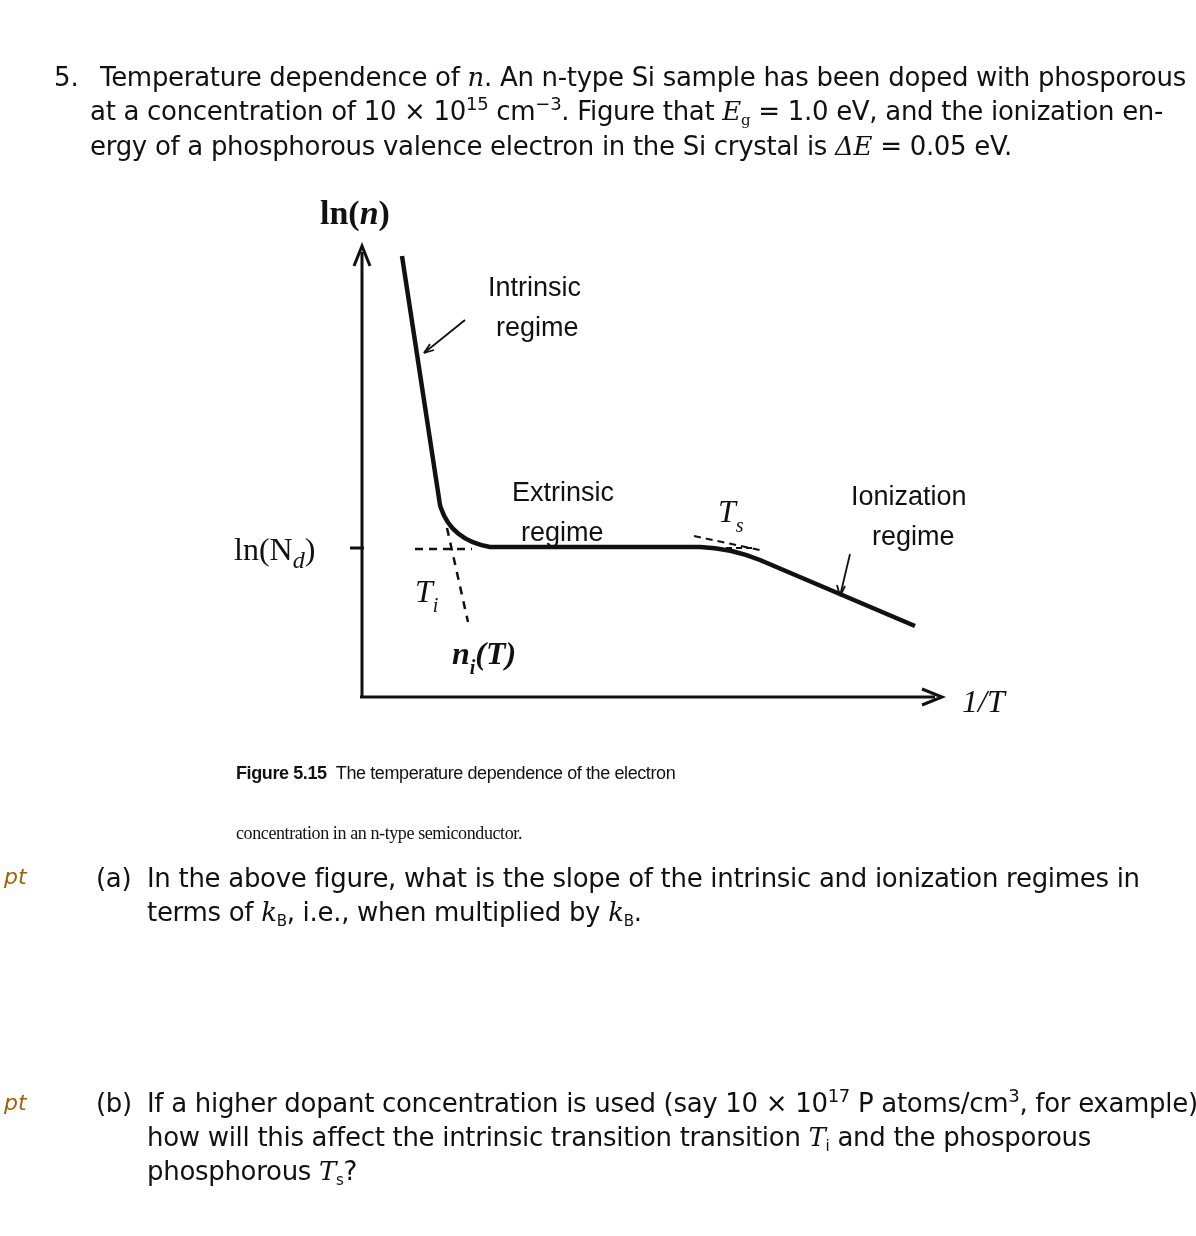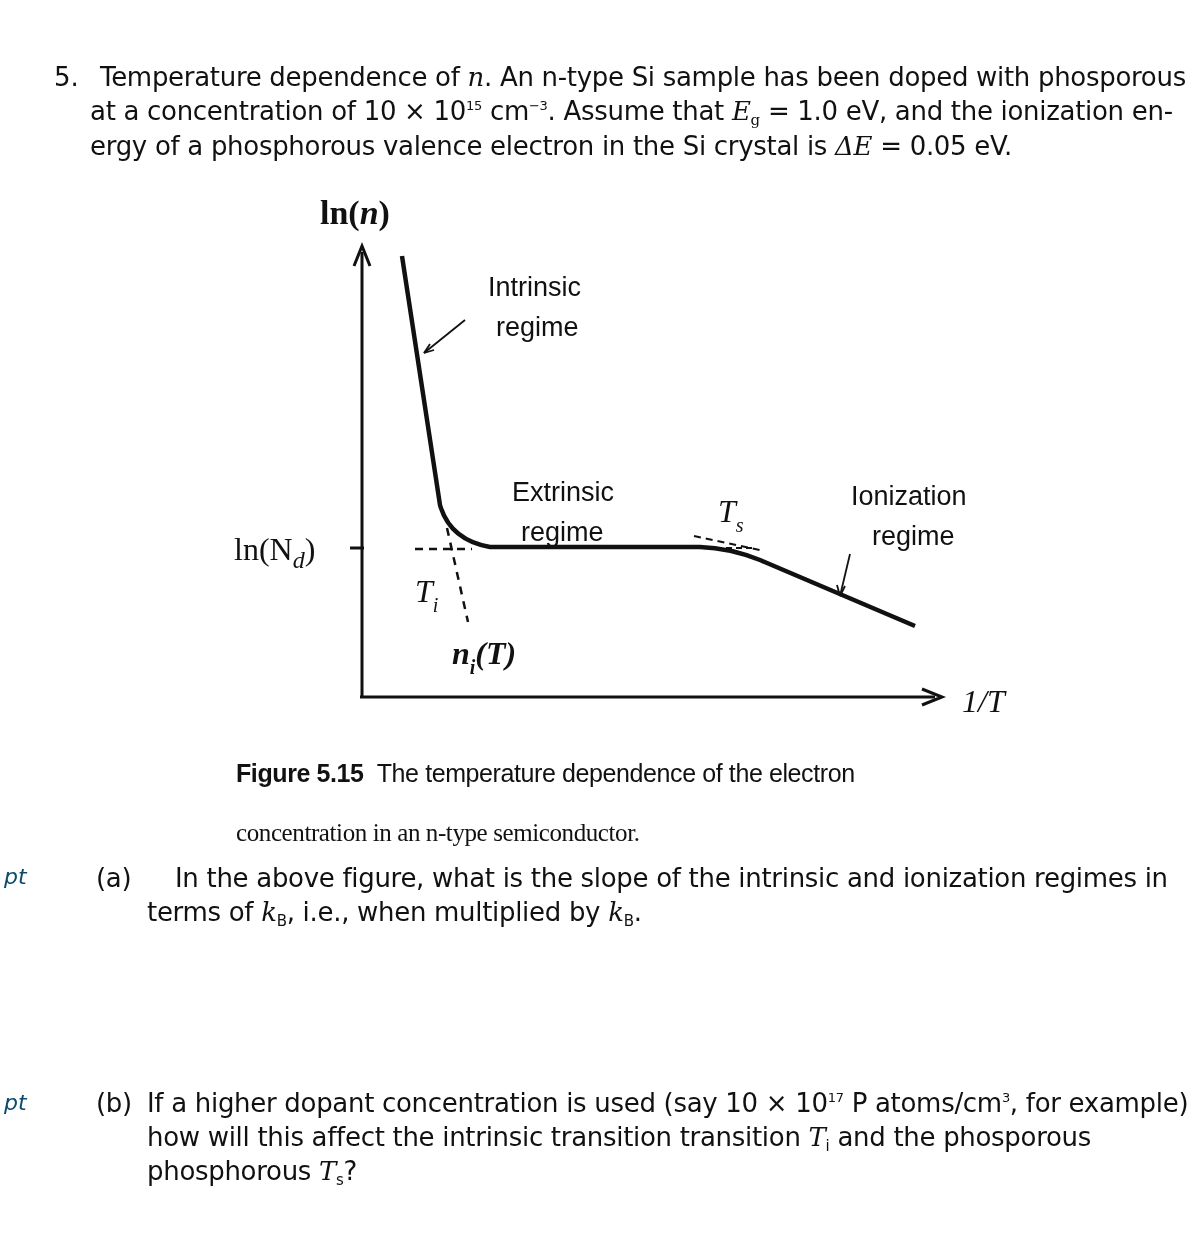--- a/index.html
+++ b/index.html
@@ -2,40 +2,40 @@
 <html><head>
 <meta charset="utf-8">
 <style>
   html, body { margin:0; padding:0; background:#ffffff; }
   body { width:1196px; height:1236px; position:relative; overflow:hidden;
          font-family:"DejaVu Sans", "Liberation Sans", sans-serif; color:#111; }
   .line { position:absolute; white-space:nowrap; font-size:26px; line-height:34px; letter-spacing:-0.3px; }
   .num { position:absolute; font-size:26px; line-height:34px; }
   .math { font-family:"DejaVu Serif", "Liberation Serif", serif; font-style:italic; }
   .mathup { font-family:"DejaVu Serif", "Liberation Serif", serif; }
-  sup { font-size:13px; vertical-align:10px; line-height:0; }
+  sup { font-size:18px; vertical-align:10px; line-height:0; }
   sub { font-size:15px; vertical-align:-5px; line-height:0; }
-  .pt { position:absolute; left:4px; font-size:22px; color:#0c4a6e; font-style:italic; }
+  .pt { position:absolute; left:4px; font-size:22px; color:#a16207; font-style:italic; }
   .fig { position:absolute; left:0; top:0; width:1196px; height:740px; }
   .fig text { fill:#111; }
   .lbl { font-family:"Liberation Sans", sans-serif; font-size:27px; }
   .serif { font-family:"Liberation Serif", serif; }
-  .caption { position:absolute; left:236px; font-family:"Liberation Sans", sans-serif; font-size:25px; line-height:36px; white-space:nowrap; letter-spacing:-0.4px; }
+  .caption { position:absolute; left:236px; font-family:"Liberation Sans", sans-serif; font-size:18px; line-height:36px; white-space:nowrap; letter-spacing:-0.4px; }
   .caption b { font-weight:bold; }
 </style>
 </head>
 <body>
 
 <div class="num" style="left:54px; top:60px;">5.</div>
 <div class="line" style="left:90px; top:60px;margin-left:10px;">
   <span>Temperature dependence of</span>
   <span class="math">n</span><span>. An n-type Si sample has been doped with phosporous</span>
 </div>
 <div class="line" style="left:90px; top:94px;">
-  <span>at a concentration of 10 × 10</span><sup>15</sup><span> cm</span><sup>−3</sup><span>. Assume that </span><span class="math">E</span><sub class="mathup">g</sub><span> = 1.0 eV, and the ionization en-</span>
+  <span>at a concentration of 10 × 10</span><sup>15</sup><span> cm</span><sup>−3</sup><span>. Figure that </span><span class="math">E</span><sub class="mathup">g</sub><span> = 1.0 eV, and the ionization en-</span>
 </div>
 <div class="line" style="left:90px; top:129px;">
   <span>ergy of a phosphorous valence electron in the Si crystal is </span><span class="math">ΔE</span><span> = 0.05 eV.</span>
 </div>
 
 <svg class="fig" viewBox="0 0 1196 740">
 
   <line x1="362" y1="698" x2="362" y2="252" stroke="#111" stroke-width="3"></line>
   <path d="M354 266 L362 246 L370 266" fill="none" stroke="#111" stroke-width="3"></path>
 
@@ -74,21 +74,21 @@
   <text x="872" y="545" class="lbl">regime</text>
 </svg>
 
 <div class="caption" style="top:755px;">
   <b>Figure 5.15</b>&nbsp;&nbsp;<span>The temperature dependence of the electron</span>
 </div>
 <div class="caption" style="top:815px;font-family:Liberation Serif, serif;">concentration in an n-type semiconductor.</div>
 
 <div class="pt" style="top:864px;">pt</div>
 <div class="line" style="left:96px; top:861px;">(a)</div>
-<div class="line" style="left:147px; top:861px;margin-left:28px;">In the above figure, what is the slope of the intrinsic and ionization regimes in</div>
+<div class="line" style="left:147px; top:861px;">In the above figure, what is the slope of the intrinsic and ionization regimes in</div>
 <div class="line" style="left:147px; top:895px;">
   <span>terms of </span><span class="math">k</span><sub>B</sub><span>, i.e., when multiplied by </span><span class="math">k</span><sub>B</sub><span>.</span>
 </div>
 
 <div class="pt" style="top:1090px;">pt</div>
 <div class="line" style="left:96px; top:1086px;">(b)</div>
 <div class="line" style="left:147px; top:1086px;">
   <span>If a higher dopant concentration is used (say 10 × 10</span><sup>17</sup><span> P atoms/cm</span><sup>3</sup><span>, for example)</span>
 </div>
 <div class="line" style="left:147px; top:1120px;">

